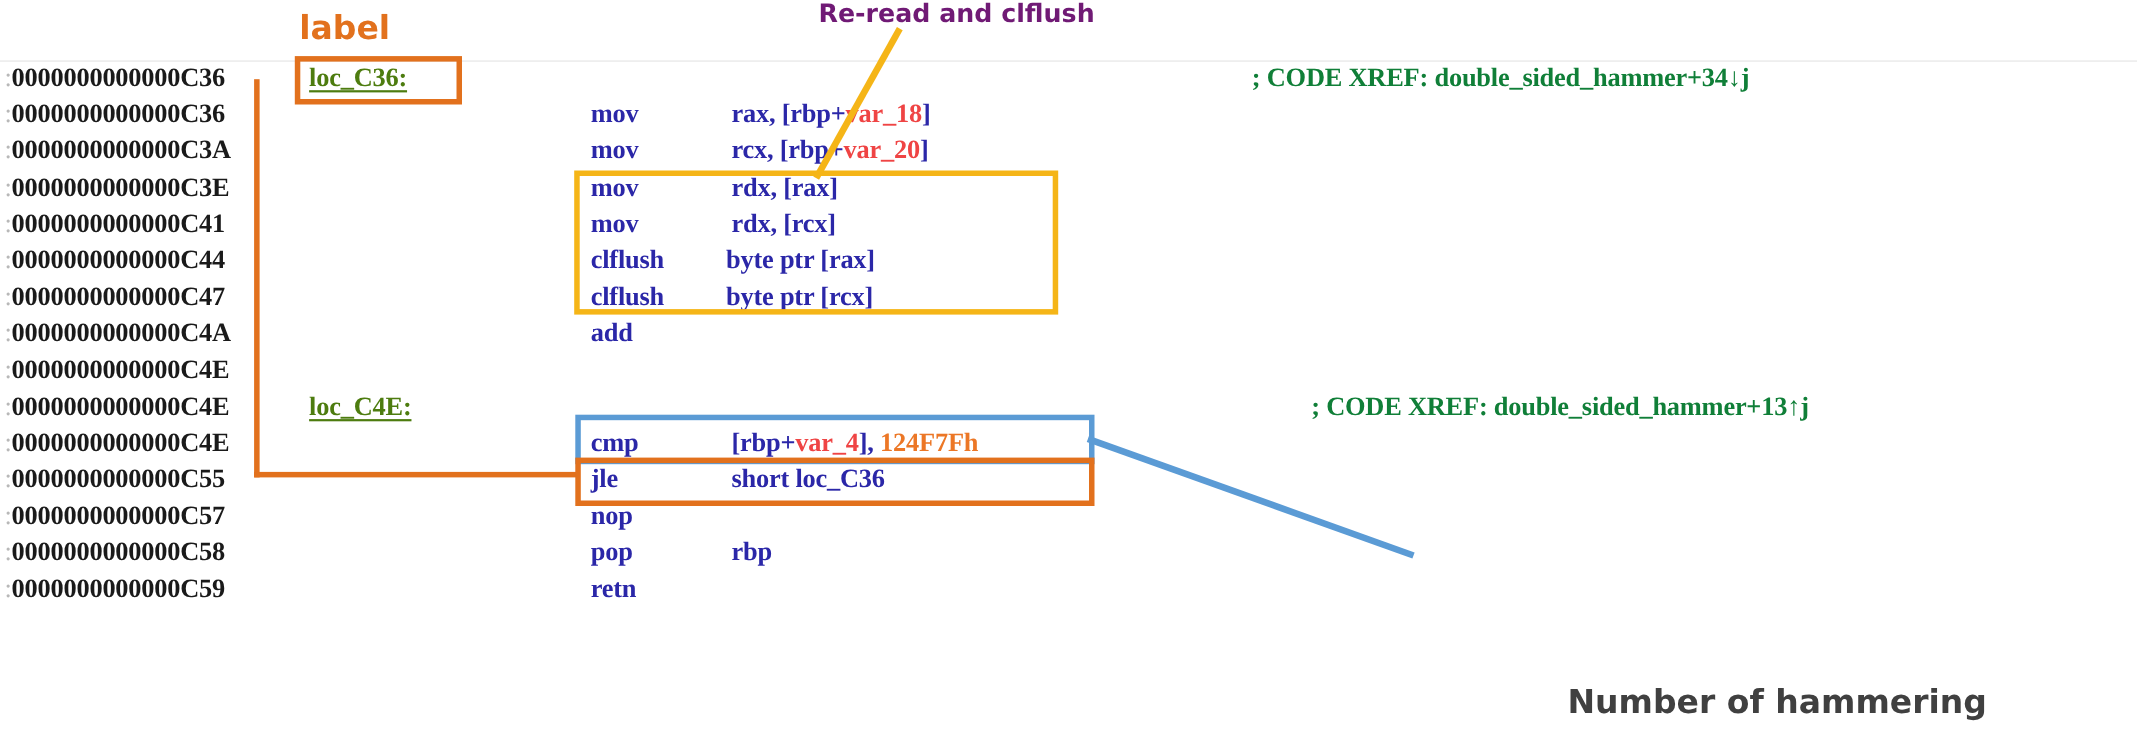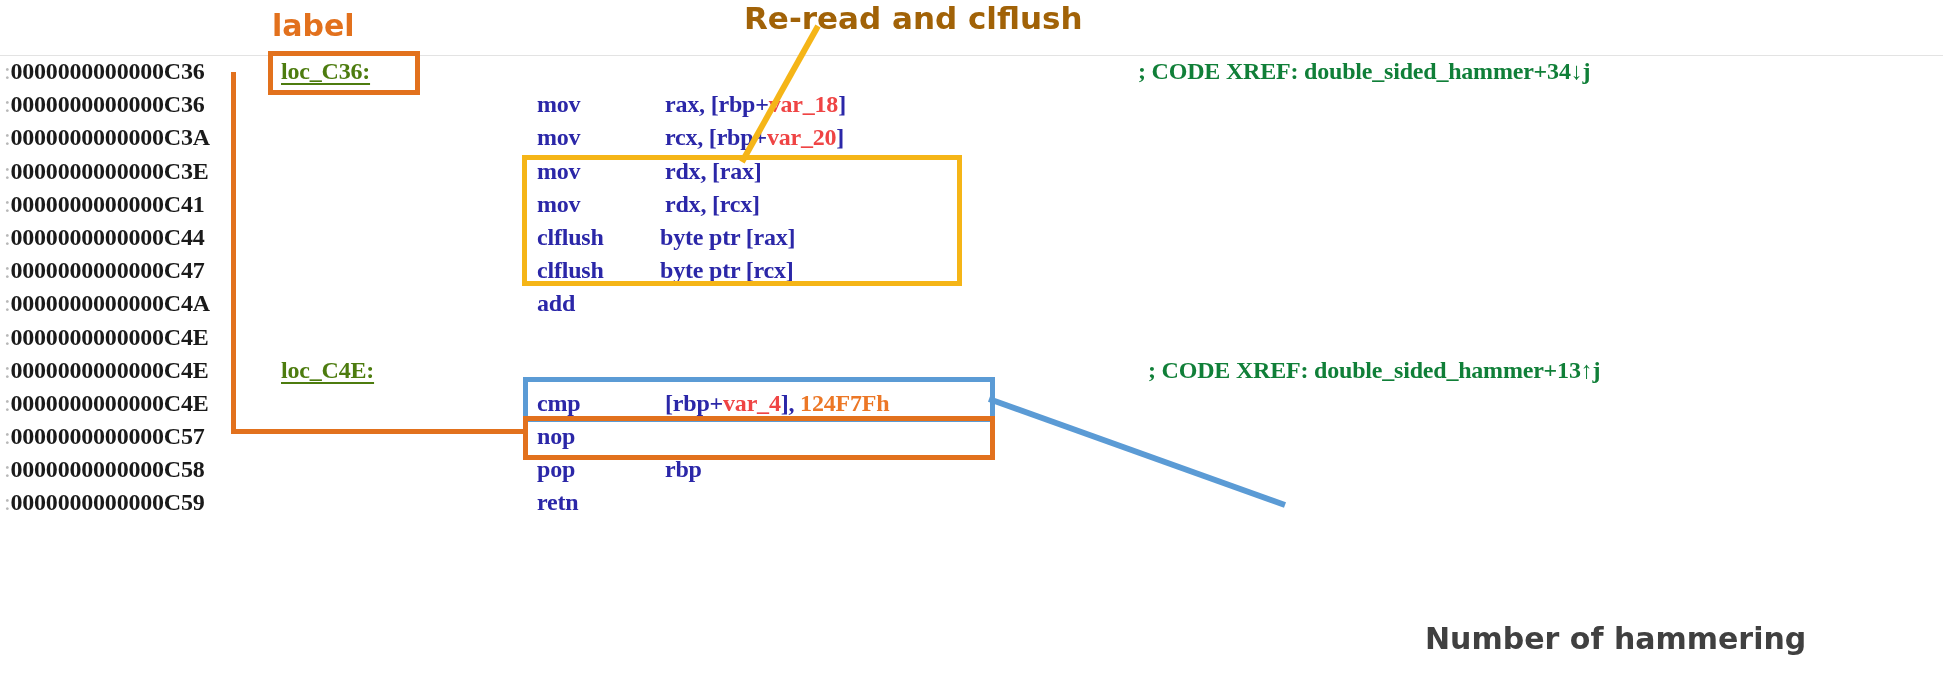--- a/index.html
+++ b/index.html
@@ -77,38 +77,38 @@
   }
   .ops.tight { left: 660px; }
   .var   { color: #ef4444; }
   .imm   { color: #ec7726; }
   .cmt {
     position: absolute;
     top: 0;
     color: #107f38;
   }
   .cmt.c1 { left: 1138px; }
-  .cmt.c2 { left: 1148px; }
+  .cmt.c2 { left: 1192px; }
 
   
   .anno {
     position: absolute;
     font-family: "DejaVu Sans", sans-serif;
     font-weight: bold;
     white-space: nowrap;
   }
   #anno-label {
     left: 272px; top: 8px;
     font-size: 30px;
     color: #e2711d;
   }
   #anno-reread {
     left: 744px; top: 0px;
-    font-size: 31px;
-    color: #a16207;
+    font-size: 23px;
+    color: #701a75;
   }
   #anno-hammer {
     left: 1425px; top: 621px;
     font-size: 30px;
     color: #404040;
     text-align: center;
   }
 
   
   .box {
@@ -156,20 +156,21 @@
       <div class="row"><div class="addr"><span class="seg">:</span>0000000000000C36</div><div class="mnem">mov</div><div class="ops">rax, [rbp+<span class="var">var_18</span>]</div></div>
       <div class="row"><div class="addr"><span class="seg">:</span>0000000000000C3A</div><div class="mnem">mov</div><div class="ops">rcx, [rbp+<span class="var">var_20</span>]</div></div>
       <div class="row"><div class="addr"><span class="seg">:</span>0000000000000C3E</div><div class="mnem">mov</div><div class="ops">rdx, [rax]</div></div>
       <div class="row"><div class="addr"><span class="seg">:</span>0000000000000C41</div><div class="mnem">mov</div><div class="ops">rdx, [rcx]</div></div>
       <div class="row"><div class="addr"><span class="seg">:</span>0000000000000C44</div><div class="mnem">clflush</div><div class="ops tight">byte ptr [rax]</div></div>
       <div class="row"><div class="addr"><span class="seg">:</span>0000000000000C47</div><div class="mnem">clflush</div><div class="ops tight">byte ptr [rcx]</div></div>
       <div class="row"><div class="addr"><span class="seg">:</span>0000000000000C4A</div><div class="mnem">add</div></div>
       <div class="row"><div class="addr"><span class="seg">:</span>0000000000000C4E</div></div>
       <div class="row"><div class="addr"><span class="seg">:</span>0000000000000C4E</div><div class="label">loc_C4E:</div><div class="cmt c2">; CODE XREF: double_sided_hammer+13↑j</div></div>
       <div class="row"><div class="addr"><span class="seg">:</span>0000000000000C4E</div><div class="mnem">cmp</div><div class="ops">[rbp+<span class="var">var_4</span>], <span class="imm">124F7Fh</span></div></div>
+      <div class="row"><div class="addr"><span class="seg">:</span>0000000000000C55</div><div class="mnem">jle</div><div class="ops">short loc_C36</div></div>
       <div class="row"><div class="addr"><span class="seg">:</span>0000000000000C57</div><div class="mnem">nop</div></div>
       <div class="row"><div class="addr"><span class="seg">:</span>0000000000000C58</div><div class="mnem">pop</div><div class="ops">rbp</div></div>
       <div class="row"><div class="addr"><span class="seg">:</span>0000000000000C59</div><div class="mnem">retn</div></div>
     </div>
 
   <div id="flow-vert"></div>
   <div id="flow-horz"></div>
 
   <div class="box" id="box-label"></div>
   <div class="box" id="box-clflush"></div>

